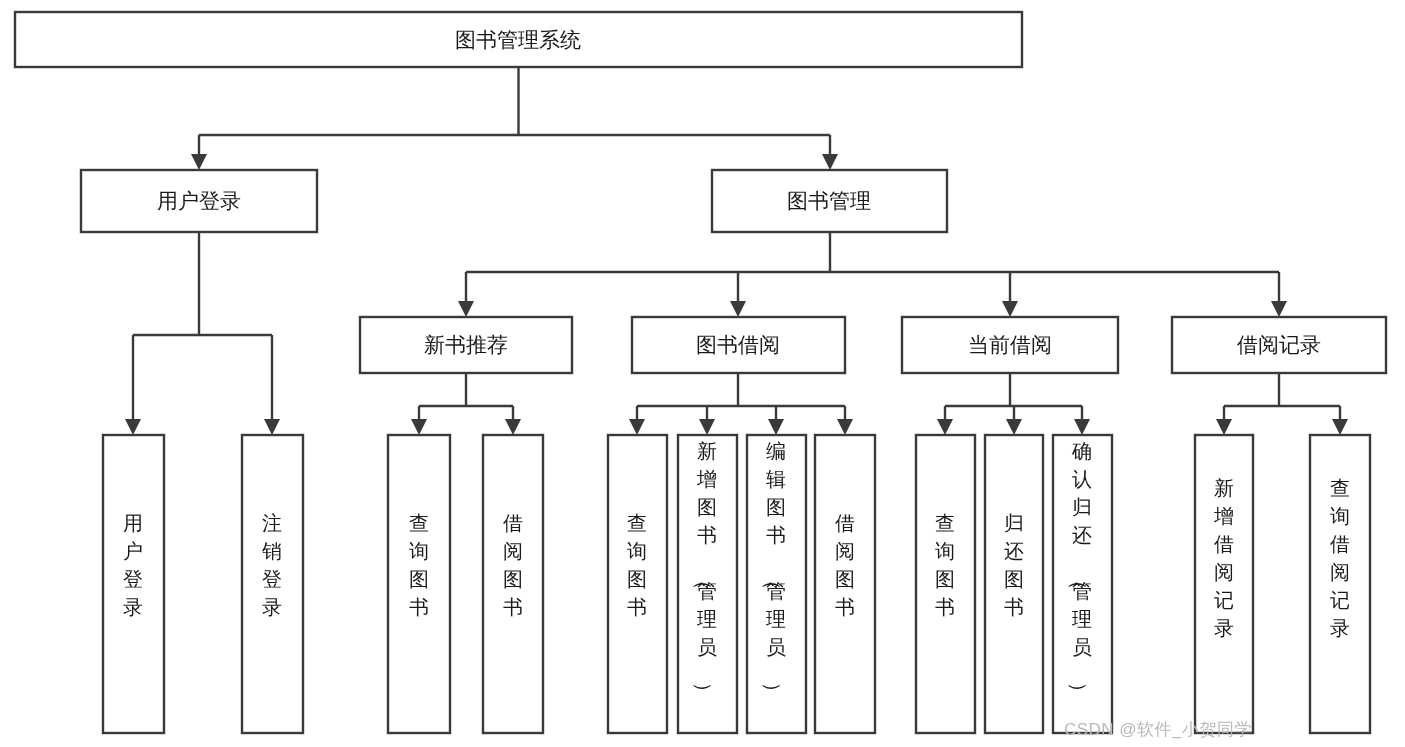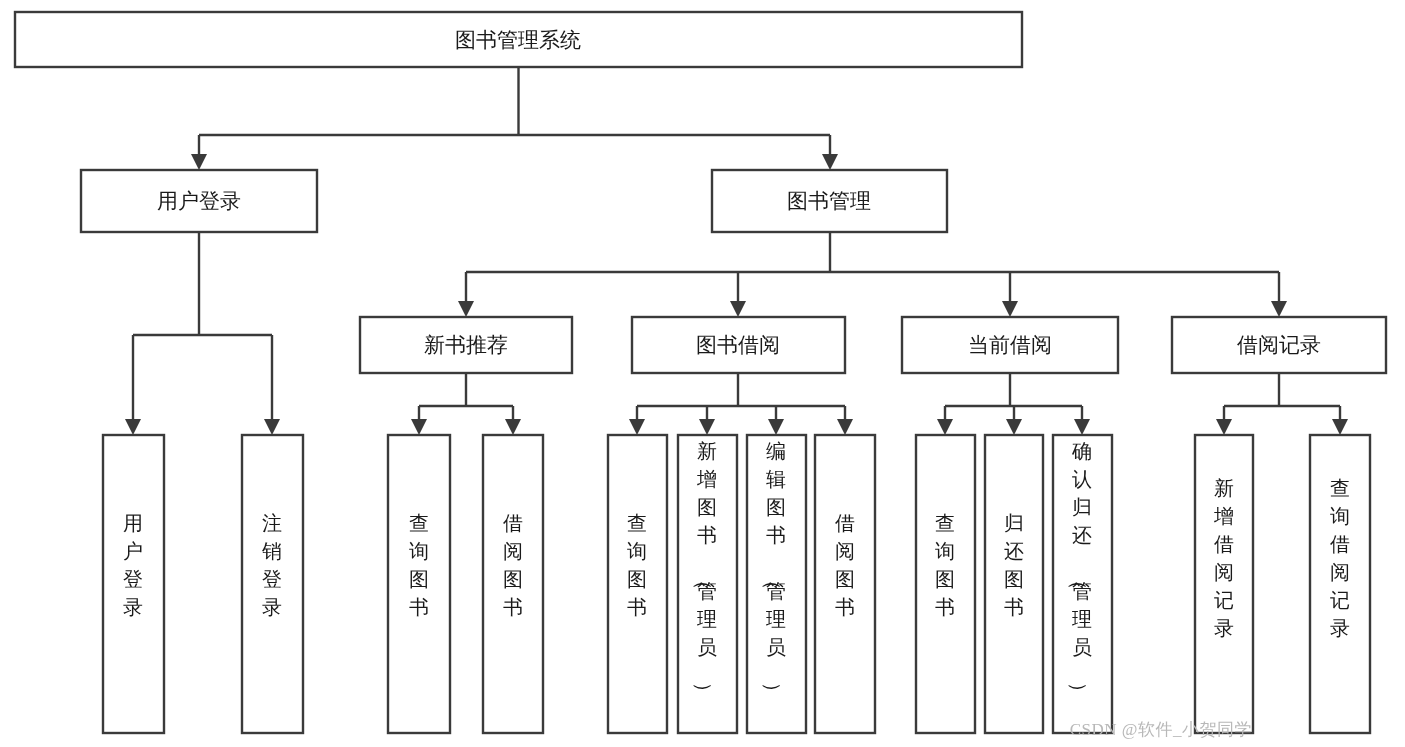--- a/index.html
+++ b/index.html
@@ -52,21 +52,21 @@
   .node-label-v {
     font-family: "Liberation Sans", "DejaVu Sans", sans-serif;
     font-size: 20px;
     fill: #1a1a1a;
     text-anchor: middle;
   }
   .watermark {
     position: absolute;
     right: 12px;
     bottom: 6px;
-    font-family: Liberation Serif, serif;
+    font-family: Liberation Sans, sans-serif;
     font-size: 17px;
     color: #b8b8b8;
     letter-spacing: 0.5px;
     white-space: nowrap;
     user-select: none;
   }
 </style>
 </head>
 <body>
 

